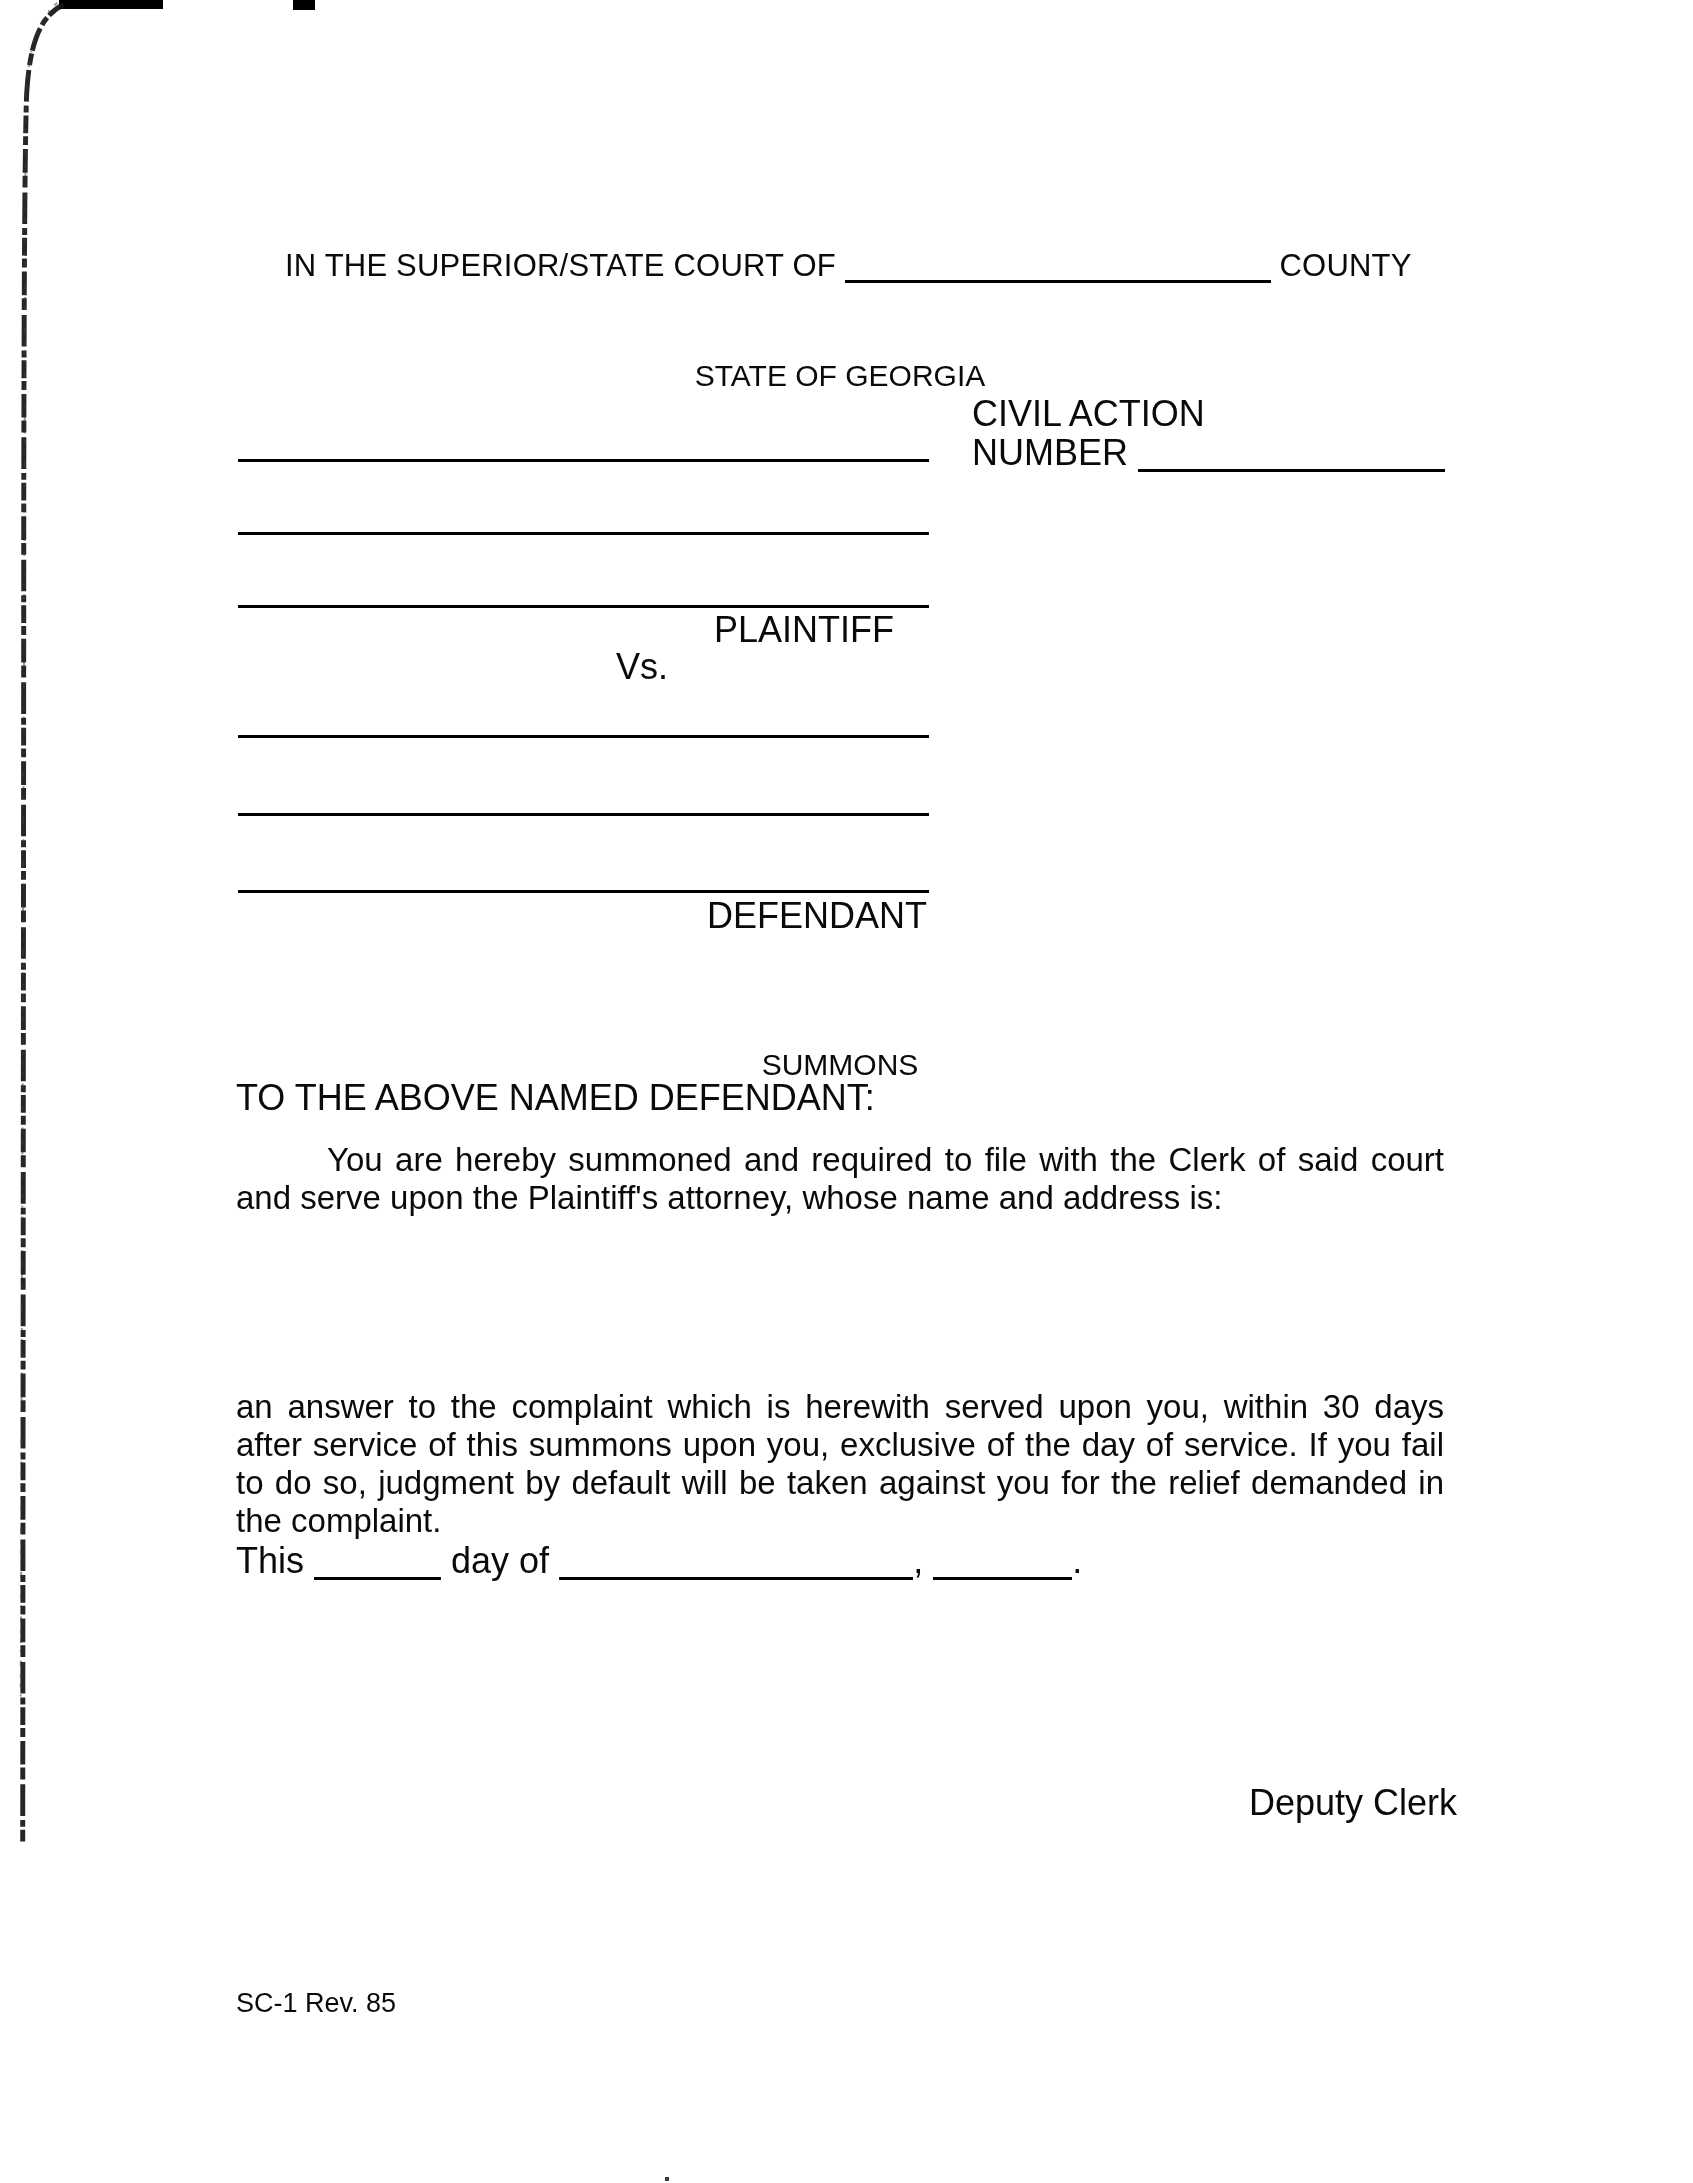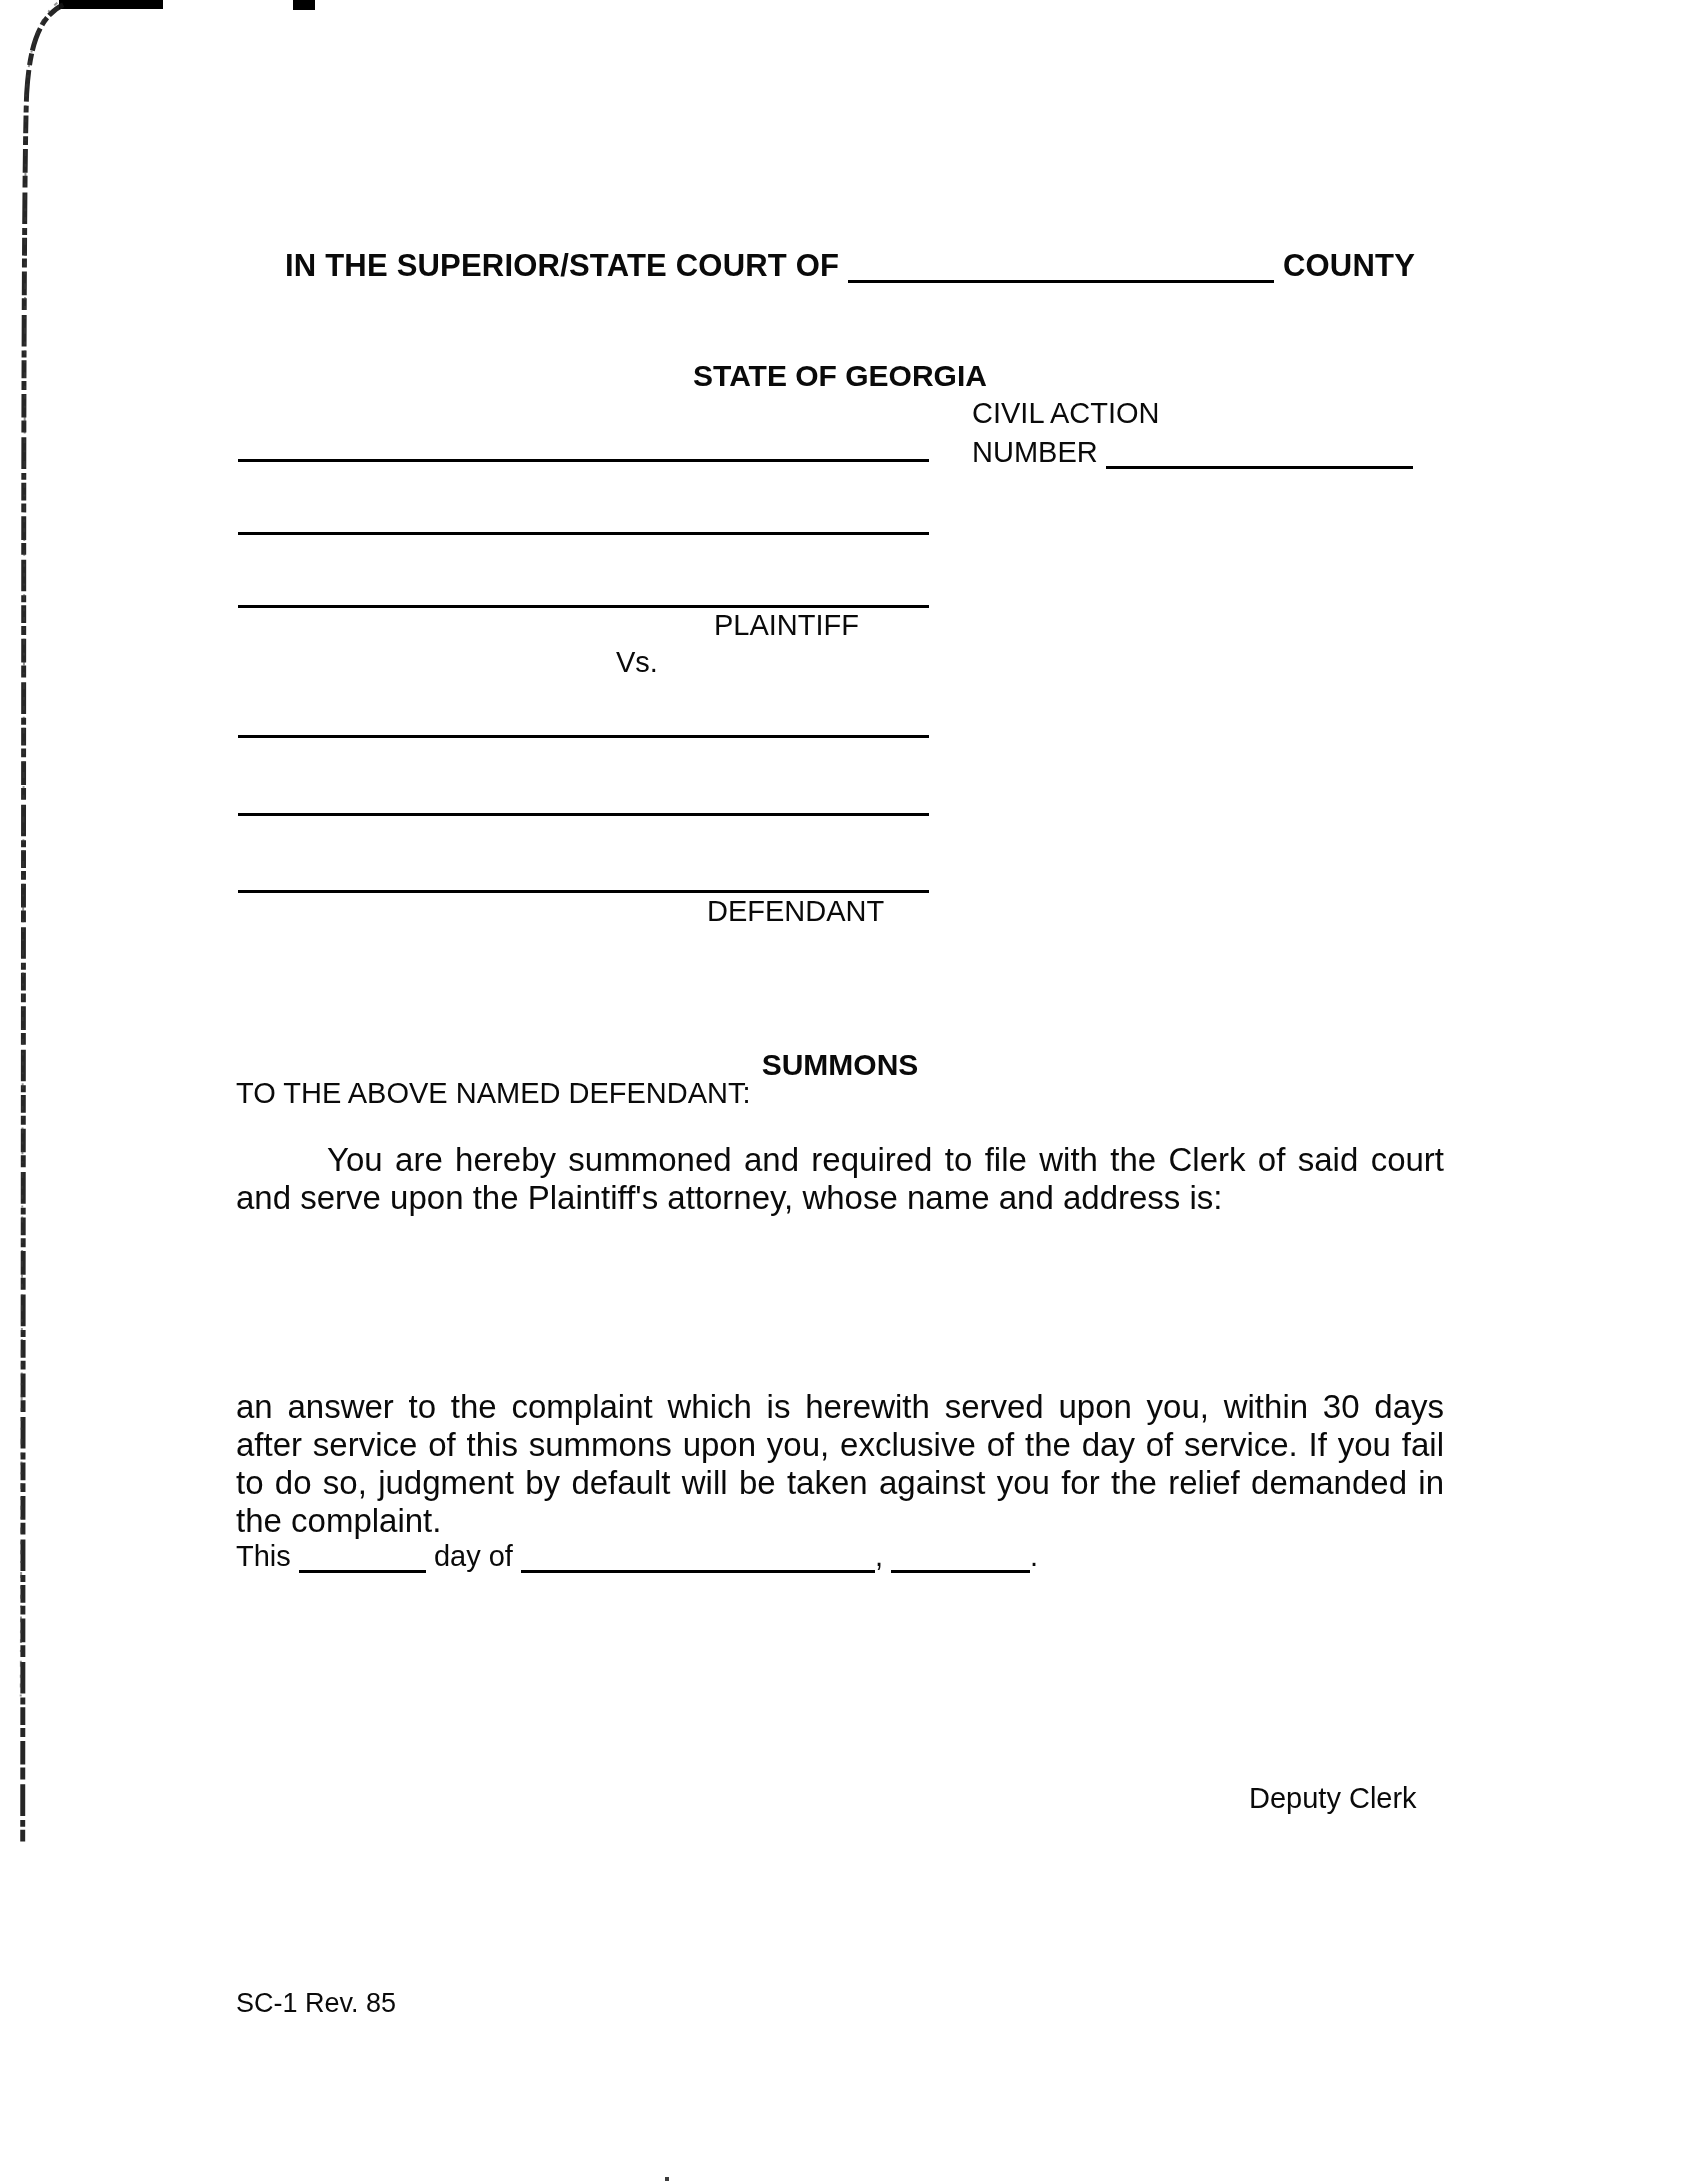--- a/index.html
+++ b/index.html
@@ -6,24 +6,24 @@
   .page{
     position:relative;
     width:1694px;
     height:2184px;
     background:#ffffff;
     font-family:"Liberation Sans", sans-serif;
     color:#0a0a0a;
     overflow:hidden;
   }
   .abs{position:absolute;}
-  .b{font-weight:bold;}
+  .b{font-weight:normal;}
   .fs-header{font-size:31px;letter-spacing:0.2px;}
   .fs-title{font-size:30px;}
-  .fs-body{font-size:29px;}
+  .fs-body{font-size:36px;}
   .fs-foot{font-size:27px;}
   .content-center{left:236px;width:1208px;text-align:center;margin-top:42px;}
   
   .u{
     display:inline-block;
     height:0;
     border-bottom:3px solid #000;
     vertical-align:-7px;
   }
   

